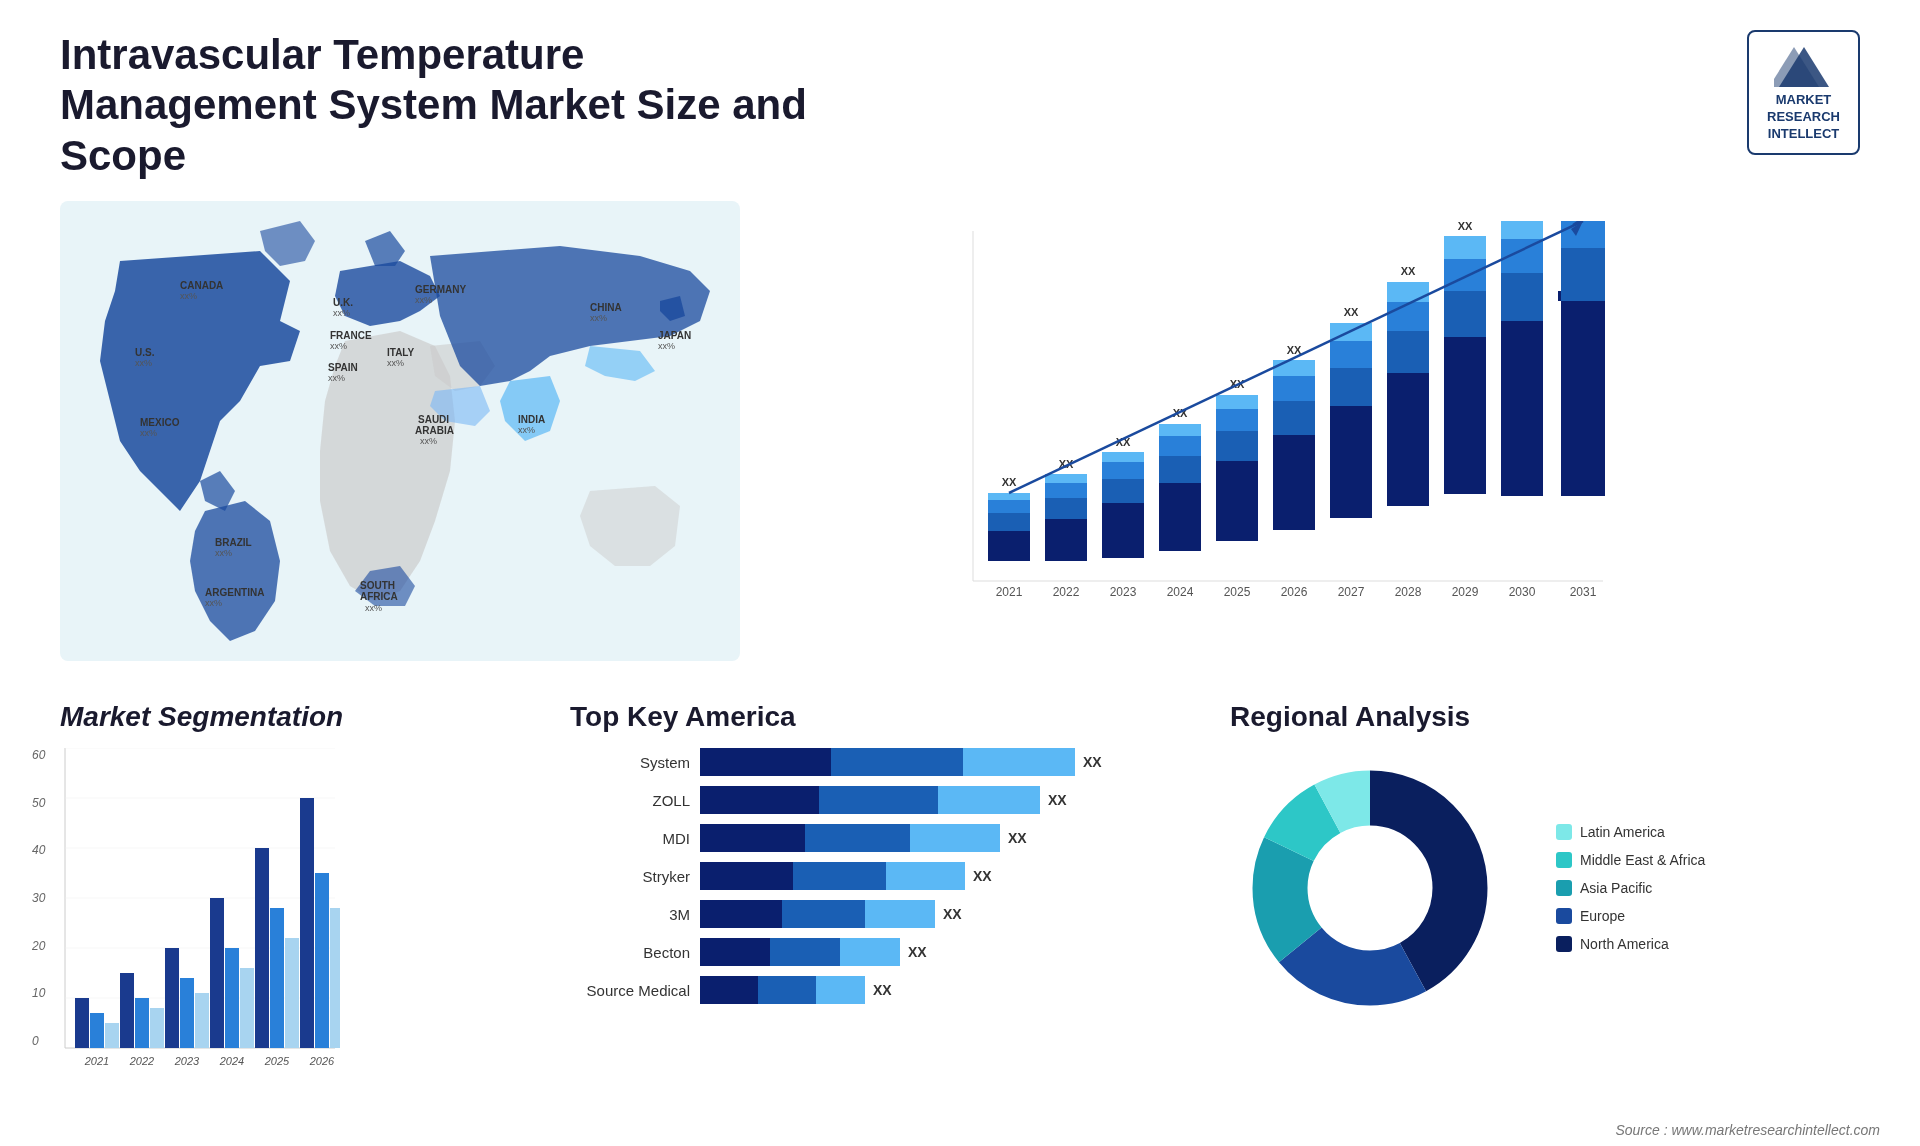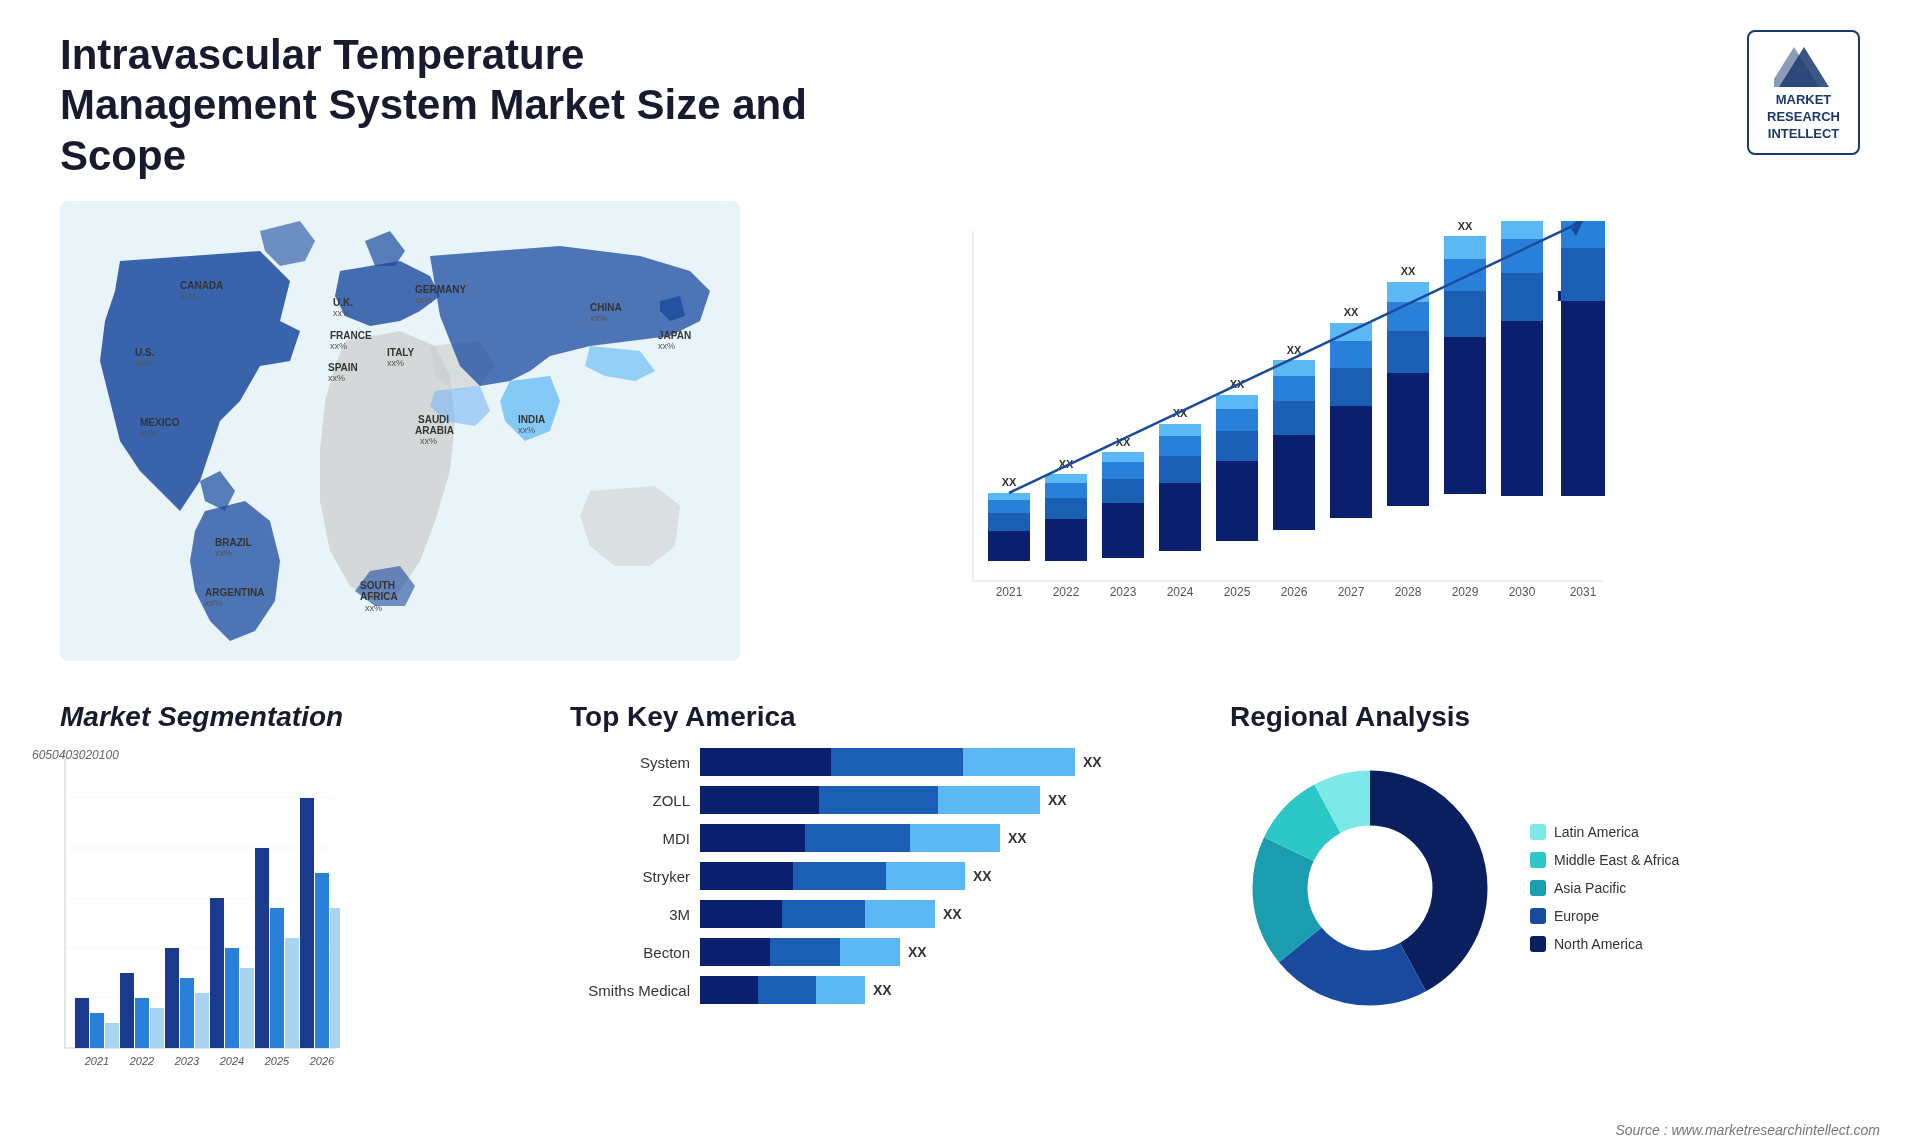--- a/index.html
+++ b/index.html
@@ -151,20 +151,21 @@
       flex-direction: column;
       gap: 12px;
     }
 
     .donut-legend-item {
       display: flex;
       align-items: center;
       gap: 8px;
       font-size: 14px;
       color: #333;
+      margin-left: 26px;
     }
 
     .donut-color-box {
       width: 16px;
       height: 16px;
       border-radius: 3px;
       flex-shrink: 0;
     }
 
     .source-text {
@@ -390,21 +391,21 @@
     </div>
   </div>
 
   <div style="display:flex; gap:30px; margin-top:5px;">
 
     <div style="width:480px;font-style:italic;">
       <div class="section-title">Market Segmentation</div>
       <div style="display:flex; gap:15px; align-items:flex-start;">
         <div style="position:relative; flex:1;">
           
-          <div style="position:absolute; left:-28px; top:0; height:300px; display:flex; flex-direction:row; justify-content:space-between; font-size:12px; color:#666;">
+          <div style="position:absolute; left:-28px; top:0; height:300px; display:flex; flex-direction:column; justify-content:space-between; font-size:12px; color:#666;">
             <span>60</span>
             <span>50</span>
             <span>40</span>
             <span>30</span>
             <span>20</span>
             <span>10</span>
             <span>0</span>
           </div>
           <svg viewBox="0 0 280 330" width="280" height="330">
 
@@ -522,21 +523,21 @@
             <div class="player-bar-inner" style="width:40%;">
               <div class="player-bar-s1" style="width:35%; height:28px;"></div>
               <div class="player-bar-s2" style="width:35%; height:28px;"></div>
               <div class="player-bar-s3" style="width:30%; height:28px;"></div>
             </div>
             <span class="player-xx">XX</span>
           </div>
         </div>
 
         <div class="player-row">
-          <div class="player-name">Smiths Medical</div>
+          <div class="player-name">Source Medical</div>
           <div class="player-bar-container">
             <div class="player-bar-inner" style="width:33%;">
               <div class="player-bar-s1" style="width:35%; height:28px;"></div>
               <div class="player-bar-s2" style="width:35%; height:28px;"></div>
               <div class="player-bar-s3" style="width:30%; height:28px;"></div>
             </div>
             <span class="player-xx">XX</span>
           </div>
         </div>
       </div>

